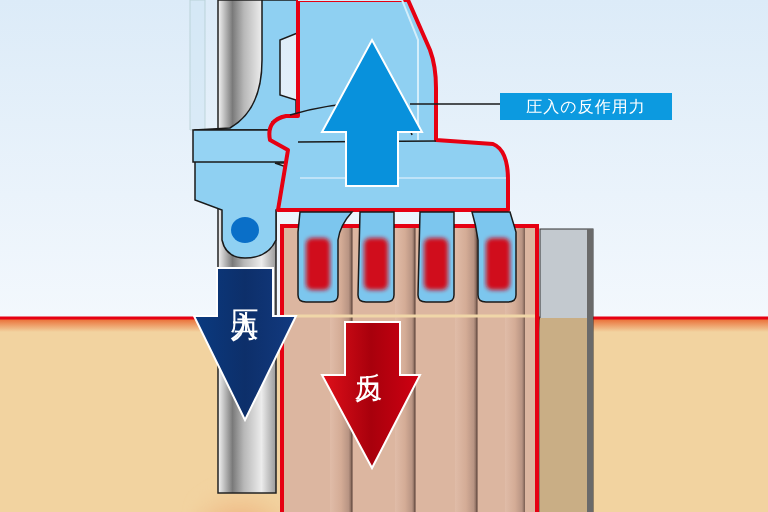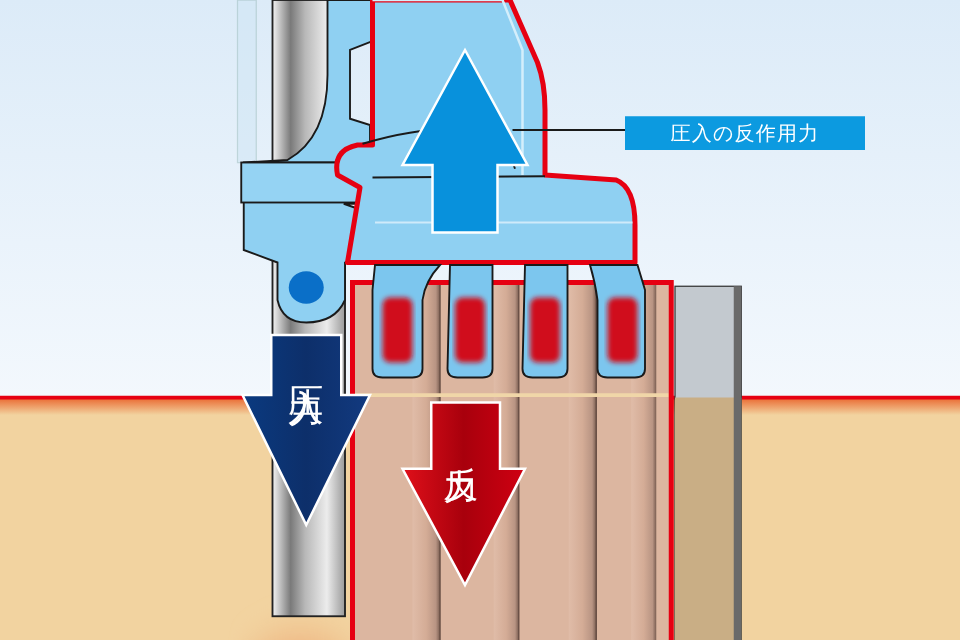--- a/index.html
+++ b/index.html
@@ -1,21 +1,21 @@
 <!DOCTYPE html>
 <html><head>
 <meta charset="utf-8">
 <style>
   html, body { margin: 0; padding: 0; }
   body { width: 768px; height: 512px; overflow: hidden; background: #eaf3fb; }
   #stage { position: relative; width: 768px; height: 512px; }
   svg { position: absolute; left: 0; top: 0; }
   .lbl { position: absolute; font-family: "DejaVu Sans", sans-serif; color: #fff; }
   .callout {
-    left: 500px; top: 93px; width: 192px; height: 27px;
+    left: 500px; top: 93px; width: 172px; height: 27px;
     background: #0c9ae0; font-size: 16px; line-height: 27px; text-align: center; letter-spacing: 1px;
   }
   .vtext { writing-mode: vertical-rl; text-orientation: upright; font-size: 28px; line-height: 32px; letter-spacing: 2px; }
   .press-text { left: 228px; top: 287px; }
   .react-text { left: 352px; top: 350px; }
 </style>
 </head>
 <body>
 
 <div id="stage">

